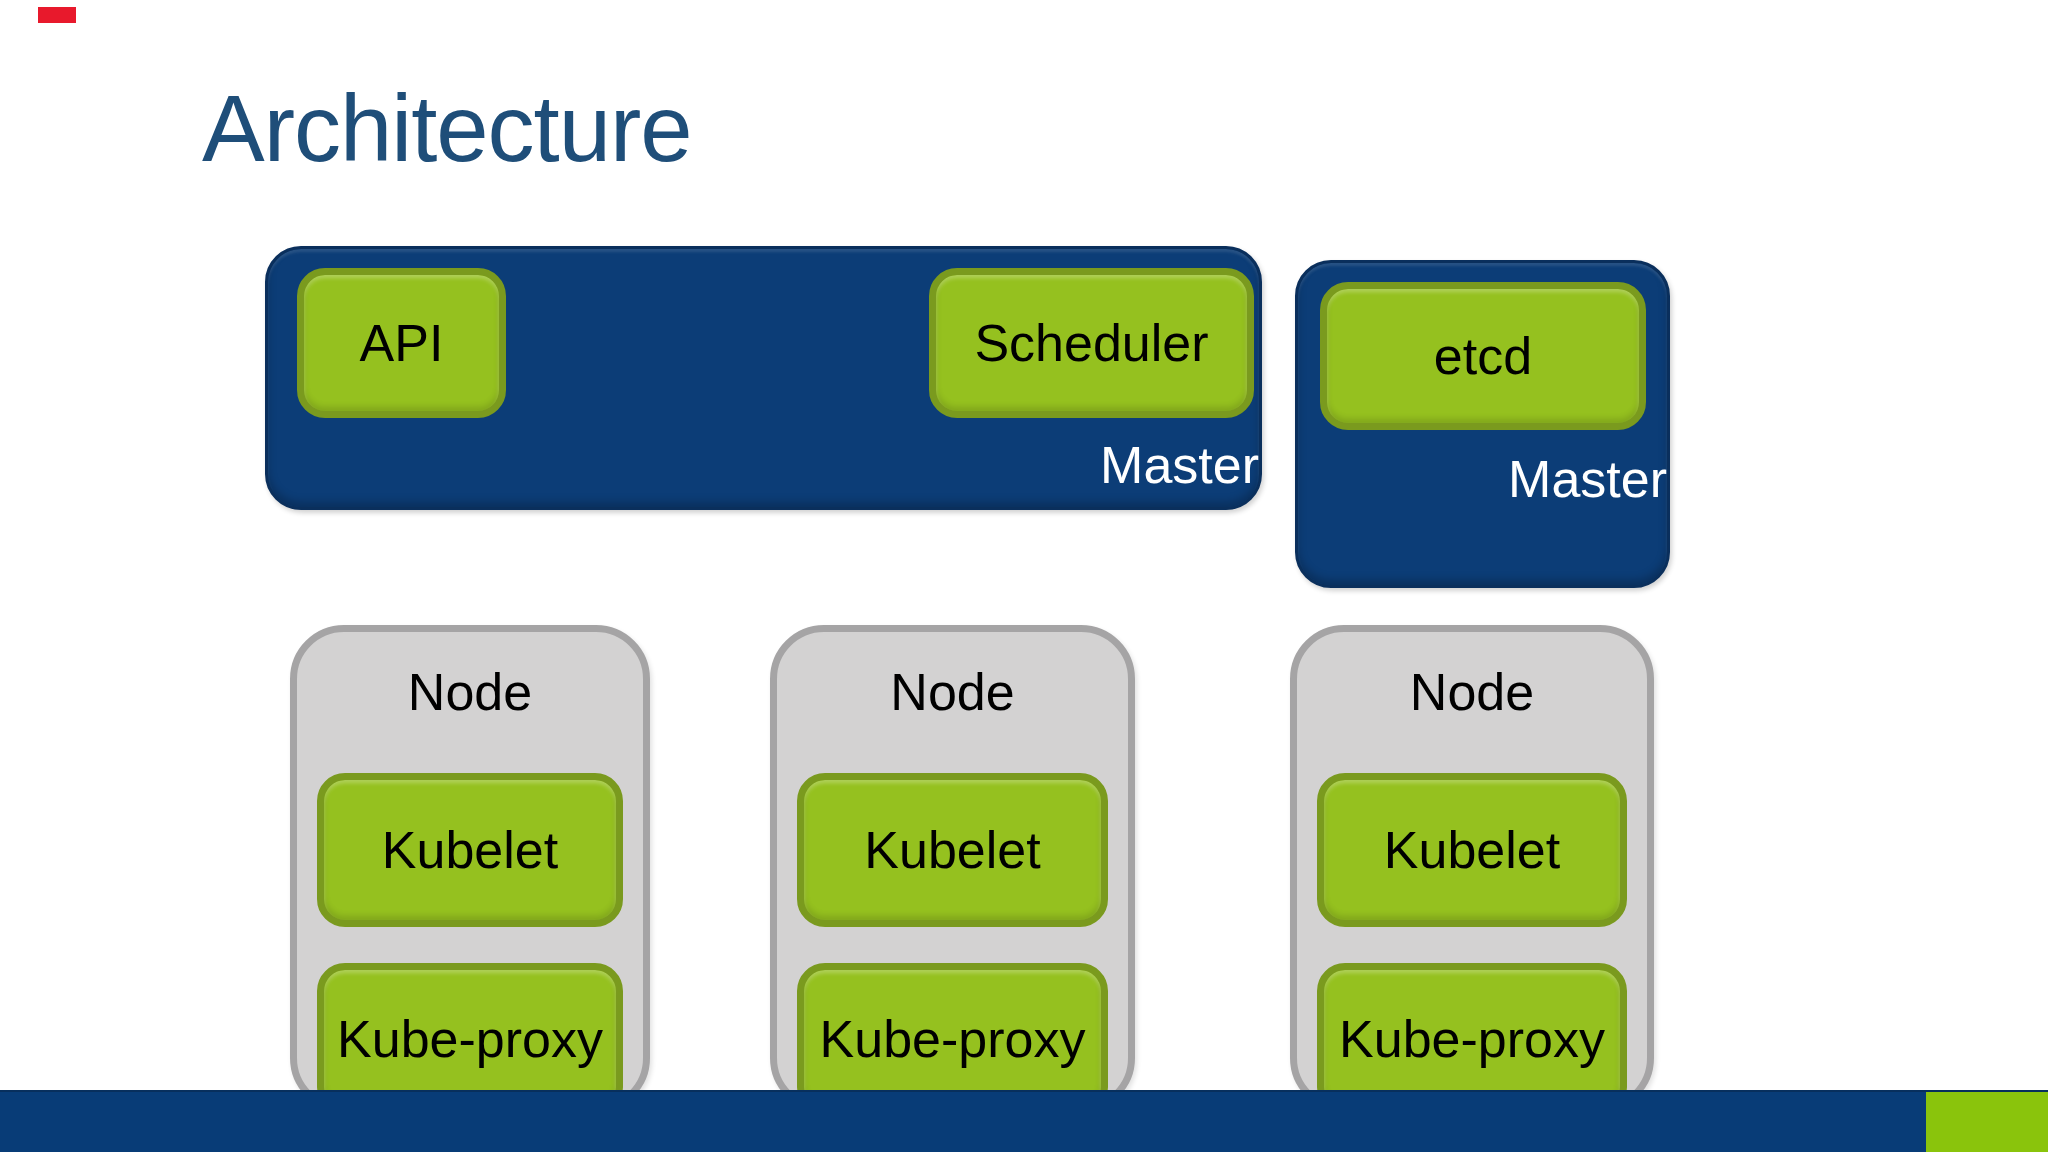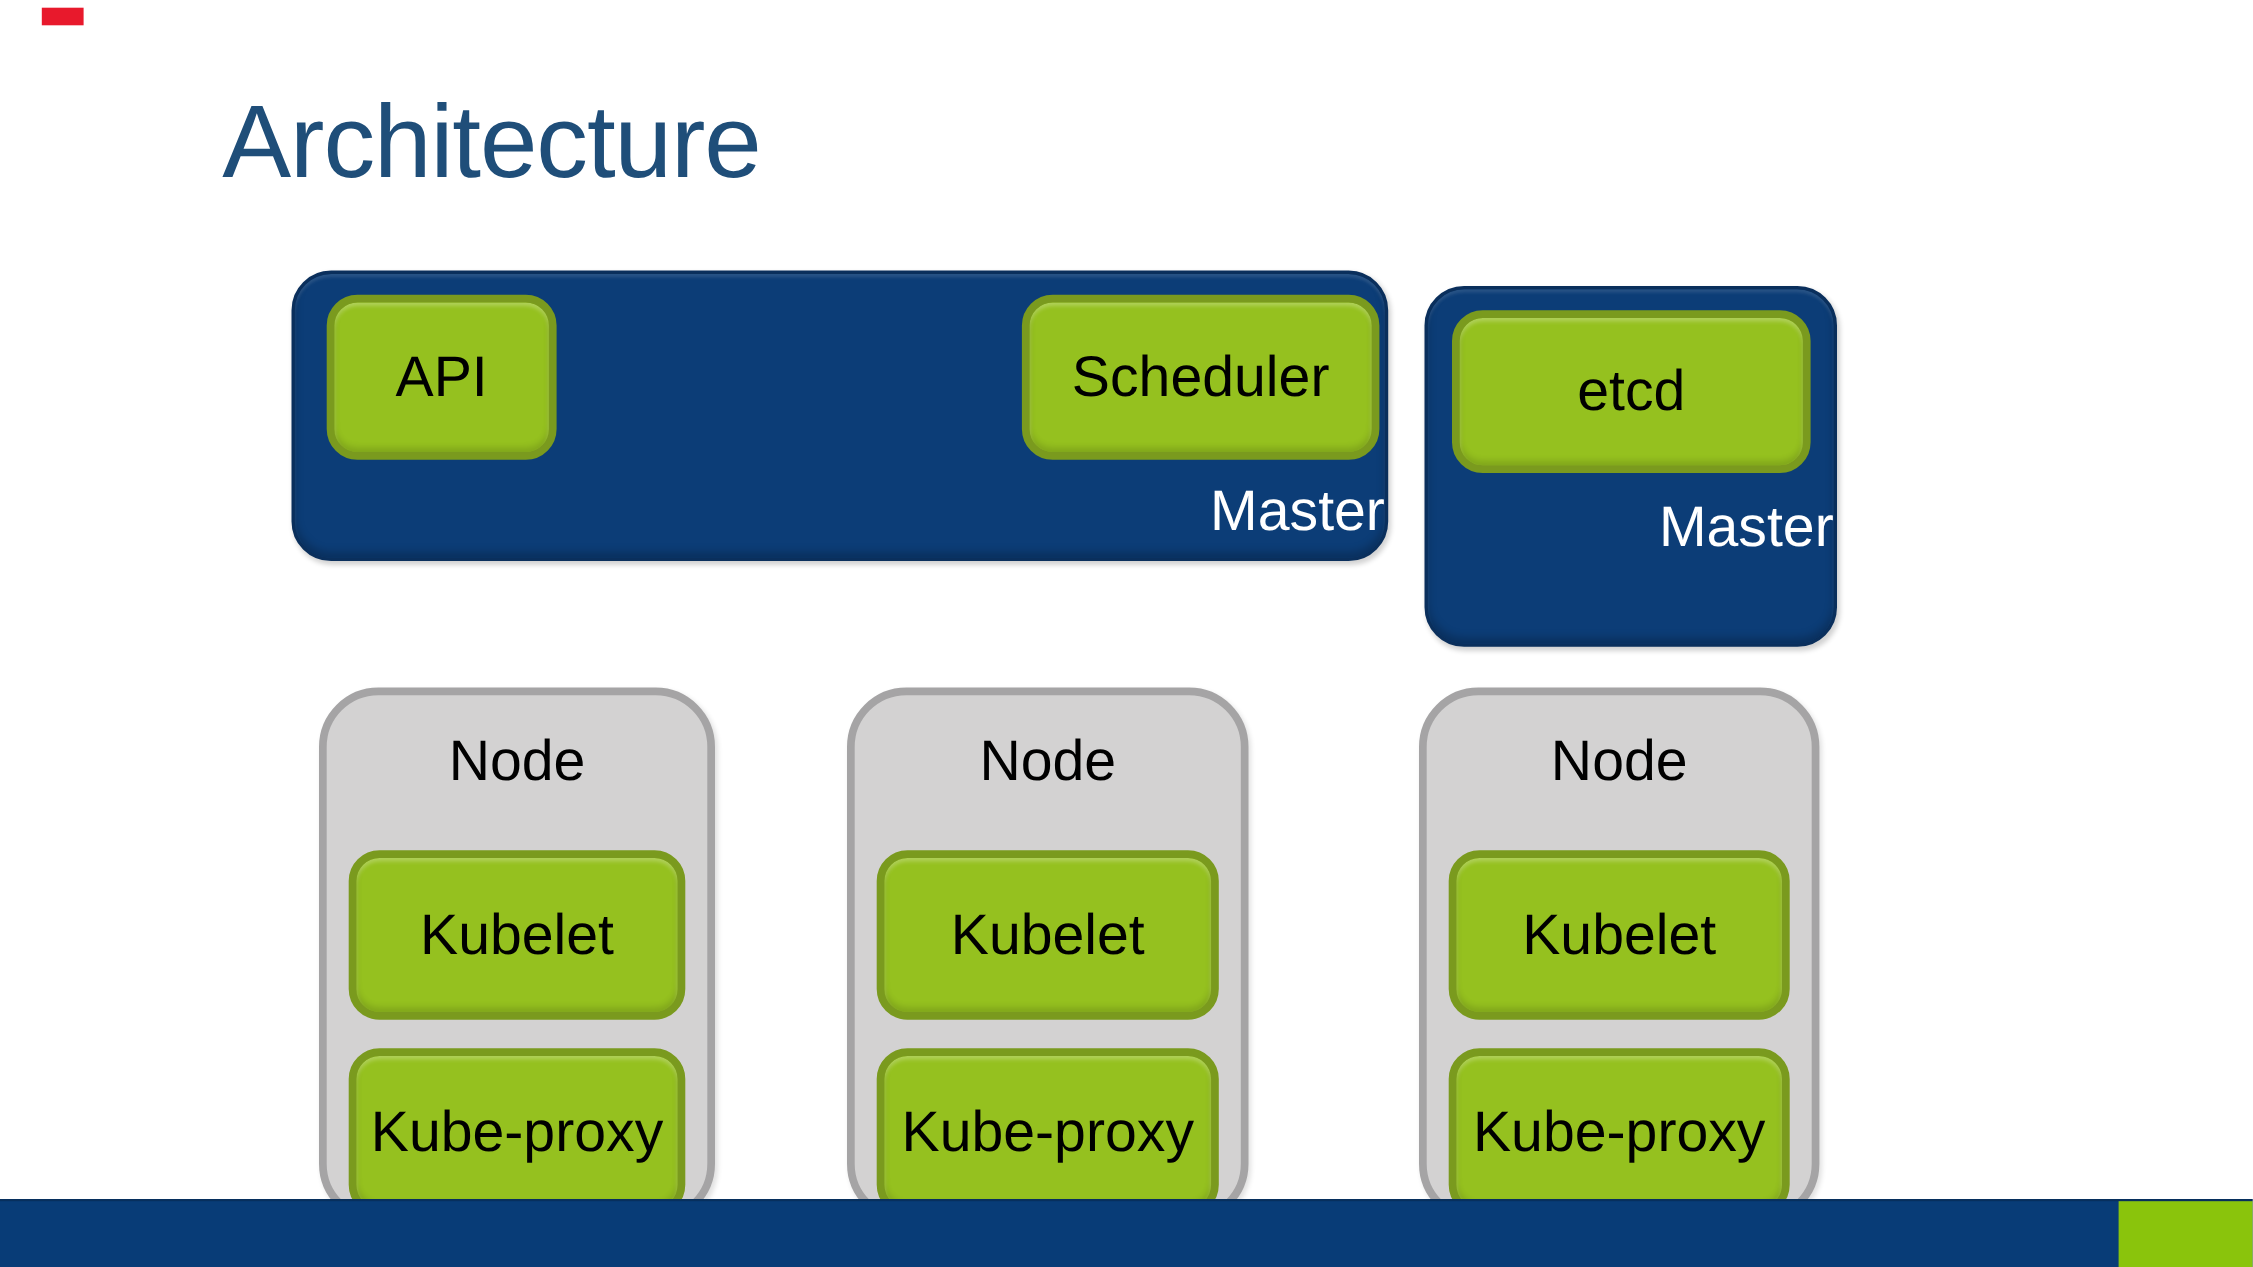--- a/index.html
+++ b/index.html
@@ -109,21 +109,21 @@
   .node-label {
     position: absolute;
     left: 0; right: 0;
     top: 32px;
     text-align: center;
     font-size: 52px;
     line-height: 56px;
     color: var(--text-black);
   }
   .box-kubelet   { left: 20px; right: 20px; top: 141px; height: 154px; }
-  .box-kubeproxy { left: 20px; right: 20px; top: 321px; height: 152px; }
+  .box-kubeproxy { left: 20px; right: 20px; top: 331px; height: 152px; }
 
   
   .footer-bar {
     position: absolute;
     left: 0; top: 1090px;
     width: 2048px; height: 62px;
     background: var(--bar-blue);
     border-top: 2px solid #072f5d;
   }
   .footer-bar-accent {

